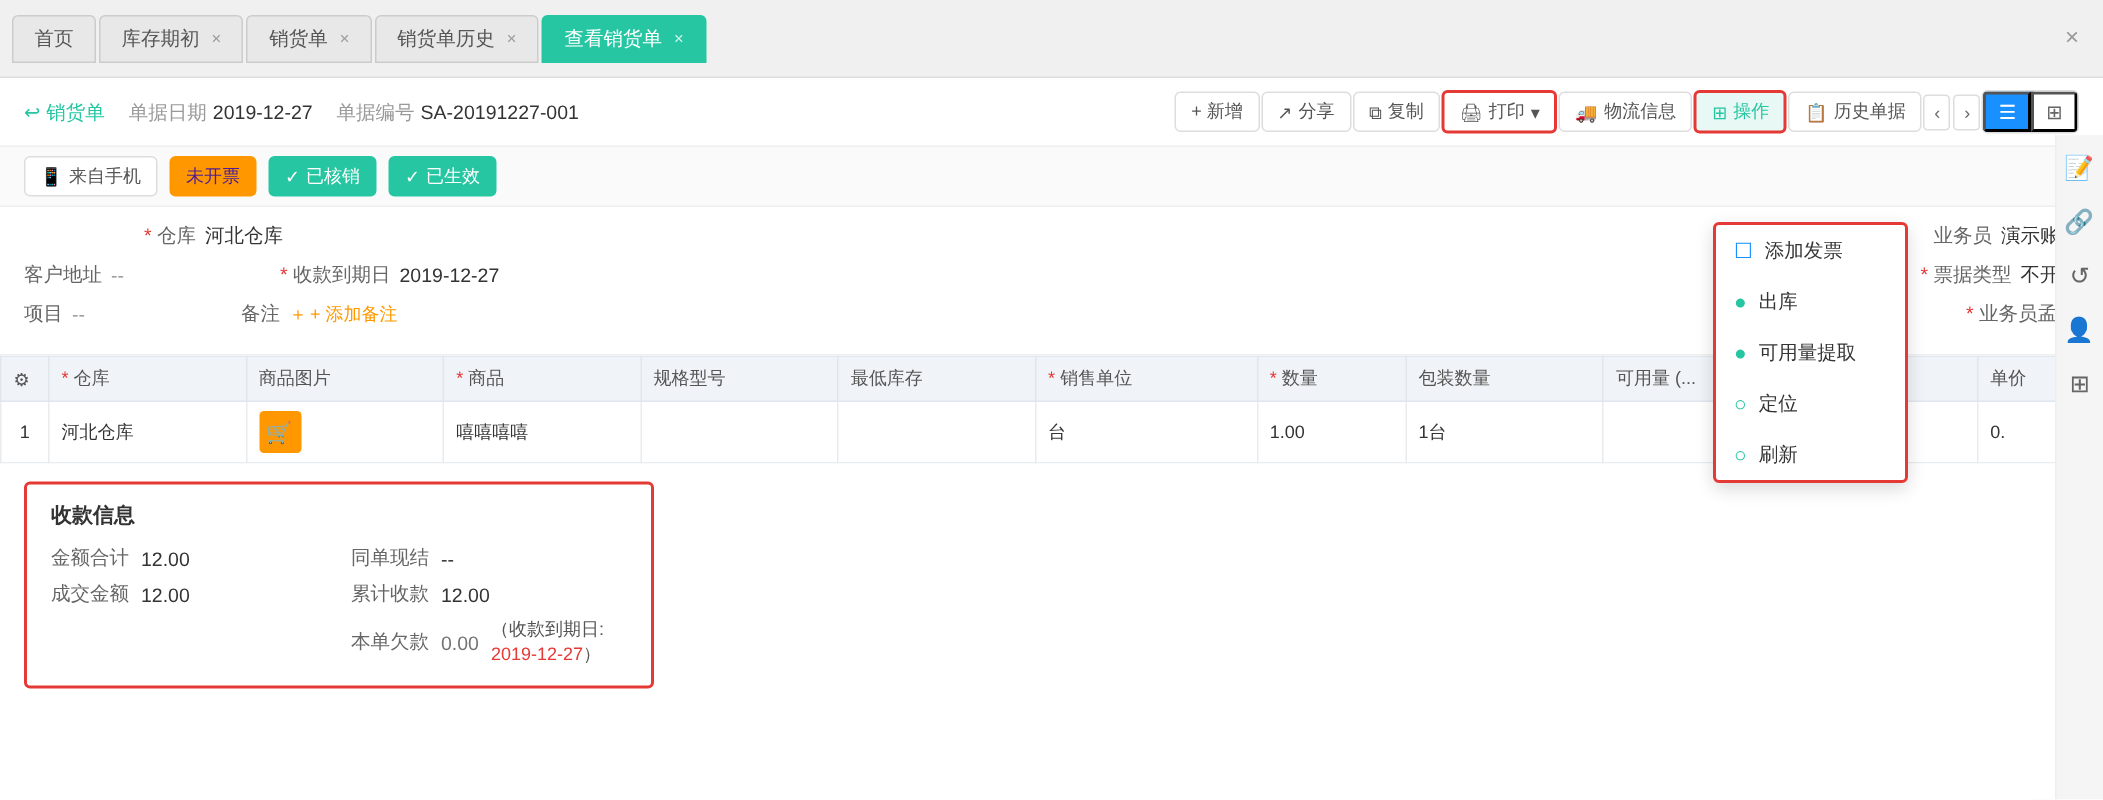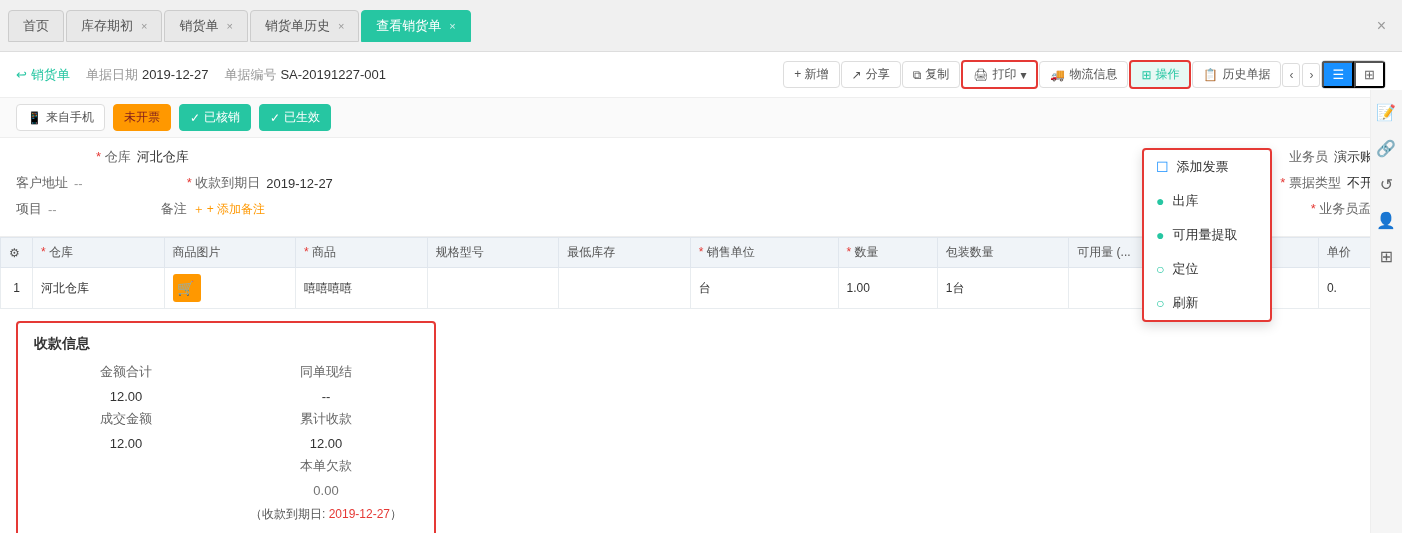--- a/index.html
+++ b/index.html
@@ -85,21 +85,21 @@
     .product-img { width: 28px; height: 28px; background: #ff9800; border-radius: 3px; display: flex; align-items: center; justify-content: center; }
     .seq-num { color: #666; text-align: center; }
 
     
     .collection-box {
       margin: 12px 16px; border: 2px solid #e53935; border-radius: 4px;
       padding: 12px 16px; background: #fff; width: 420px;
     }
     .collection-title { font-weight: 600; font-size: 14px; margin-bottom: 10px; }
     .collection-grid { display: grid; grid-template-columns: 1fr 1fr; gap: 6px 16px; }
-    .collection-item { display: flex; align-items: center; gap: 8px; font-size: 13px; flex-direction: column; }
+    .collection-item { display: flex; align-items: center; gap: 8px; font-size: 13px; }
     .collection-item .c-label { color: #666; white-space: nowrap; }
     .collection-item .c-value { color: #333; }
     .collection-item .c-value.red { color: #737373; }
 
     
     .dropdown-menu {
       position: absolute; top: 96px; right: 130px; background: #fff;
       border: 2px solid #e53935; border-radius: 4px; z-index: 100;
       min-width: 130px; box-shadow: 0 4px 12px rgba(0,0,0,0.15);
     }
@@ -216,21 +216,21 @@
           <button class="view-btn">⊞</button>
         </div>
       </div>
     </div>
 
     <div class="action-bar">
       <button class="action-btn">
         <span>📱</span>
         <span>来自手机</span>
       </button>
-      <button class="action-btn" style="background:#ff9800;border-color:#ff9800;color:#7f1d1d;">
+      <button class="action-btn" style="background:#ff9800;border-color:#ff9800;color:#4c1d95;">
         <span>未开票</span>
       </button>
       <button class="action-btn green">
         <span>✓</span>
         <span>已核销</span>
       </button>
       <button class="action-btn green">
         <span>✓</span>
         <span>已生效</span>
       </button>

